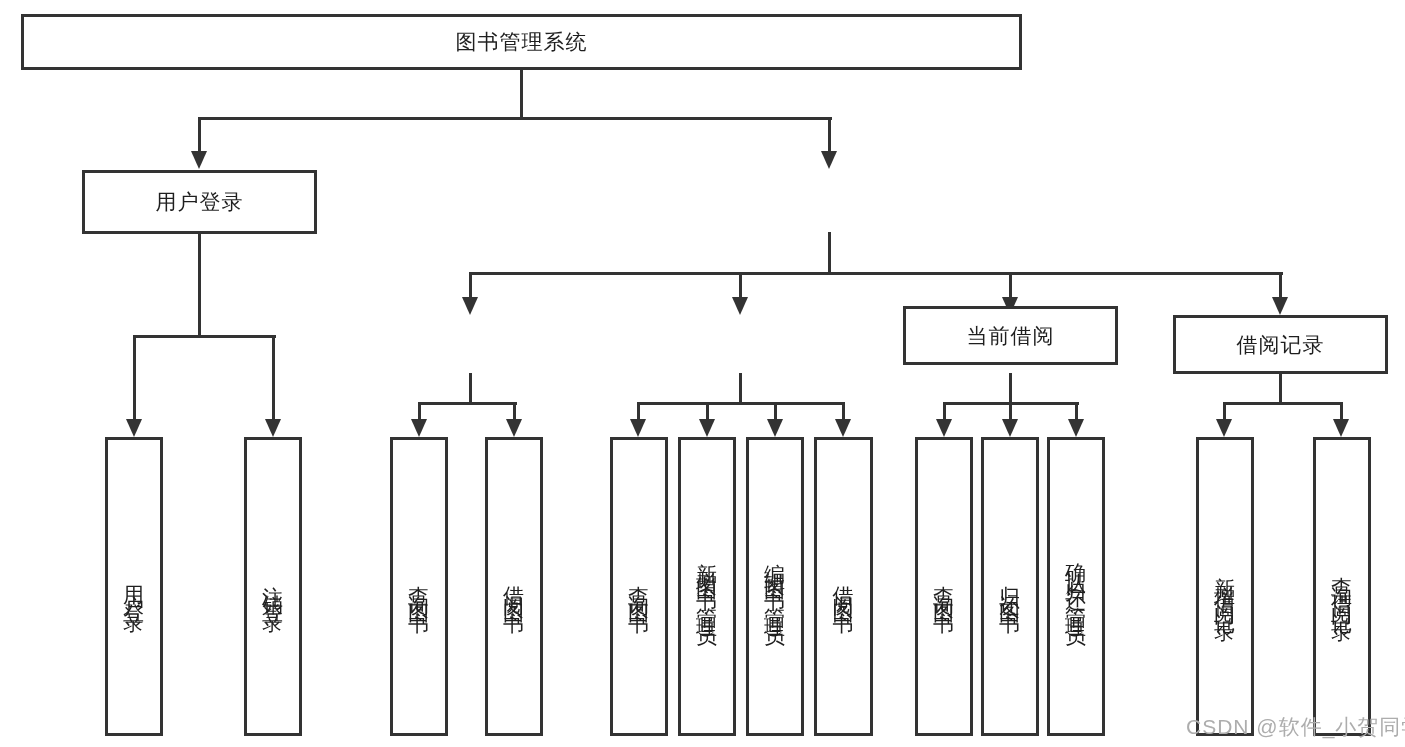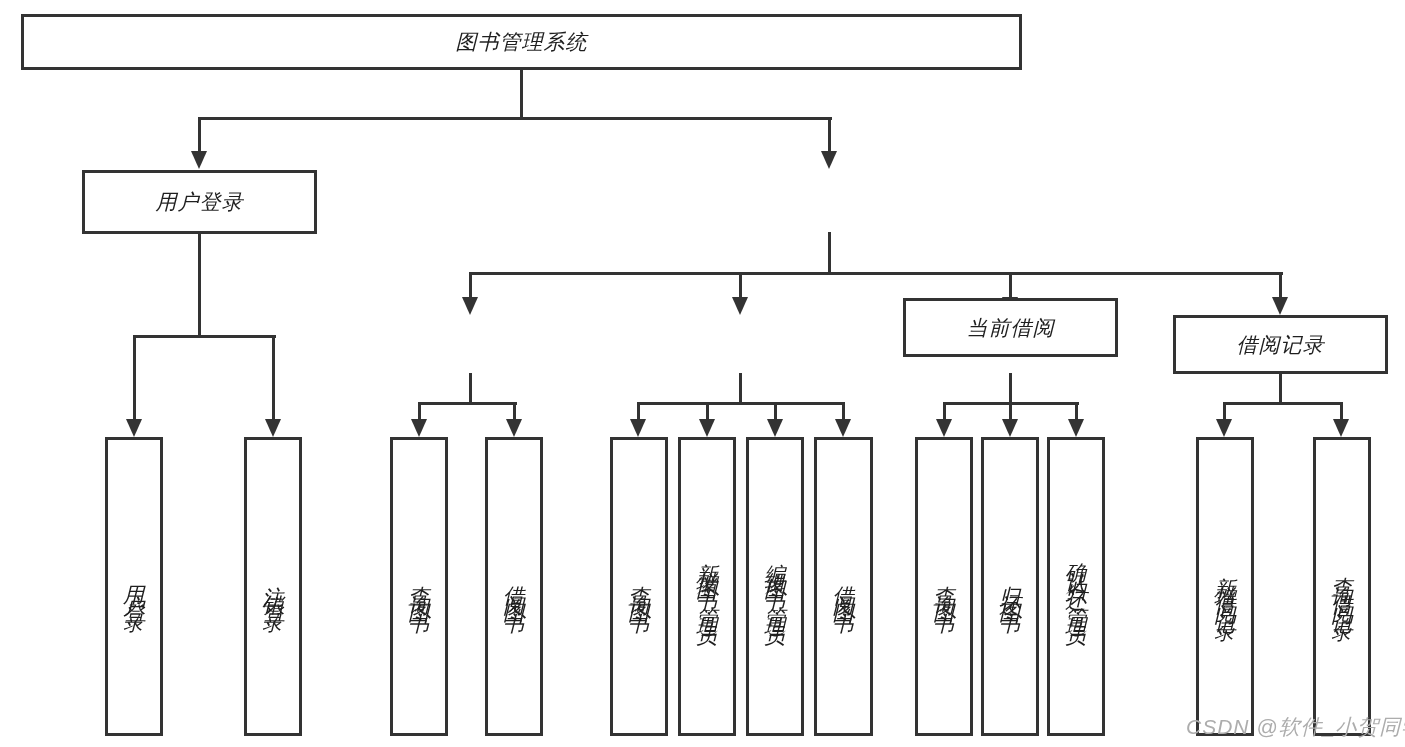--- a/index.html
+++ b/index.html
@@ -8,21 +8,21 @@
     --background:#ffffff;
     --watermark:#adadad;
   }
   html,body{margin:0;padding:0;}
   body{
     width:1405px;height:747px;
     background:var(--background);
     font-family:"Liberation Sans", sans-serif;
     overflow:hidden;
   }
-  .canvas{position:relative;width:1405px;height:747px;background:var(--background);font-style:italic;}
+  .canvas{position:relative;width:1405px;height:747px;background:var(--background);}
   .box{
     position:absolute;
     box-sizing:border-box;
     border:3px solid var(--line);
     background:#ffffff;
     display:flex;align-items:center;justify-content:center;
     color:var(--text);
     font-size:21px;
     letter-spacing:1px;
   }
@@ -78,21 +78,21 @@
   <div class="line" style="left:469px;top:272px;width:814px;height:3px"></div>
   <div class="line" style="left:469px;top:272px;width:3px;height:26px"></div>
   <div class="arrow" style="left:462px;top:297px"></div>
   <div class="line" style="left:739px;top:272px;width:3px;height:26px"></div>
   <div class="arrow" style="left:732px;top:297px"></div>
   <div class="line" style="left:1009px;top:272px;width:3px;height:26px"></div>
   <div class="arrow" style="left:1002px;top:297px"></div>
   <div class="line" style="left:1279px;top:272px;width:3px;height:26px"></div>
   <div class="arrow" style="left:1272px;top:297px"></div>
 
-  <div class="box" style="left:903px;top:298px;width:215px;height:59px">
+  <div class="box" style="left:903px;top:306px;width:215px;height:59px">
     <span>当前借阅</span>
   </div>
   <div class="box" style="left:1173px;top:315px;width:215px;height:59px">
     <span>借阅记录</span>
   </div>
 
   <div class="line" style="left:469px;top:373px;width:3px;height:32px"></div>
   <div class="line" style="left:418px;top:402px;width:99px;height:3px"></div>
   <div class="line" style="left:418px;top:402px;width:3px;height:18px"></div>
   <div class="arrow" style="left:411px;top:419px"></div>

